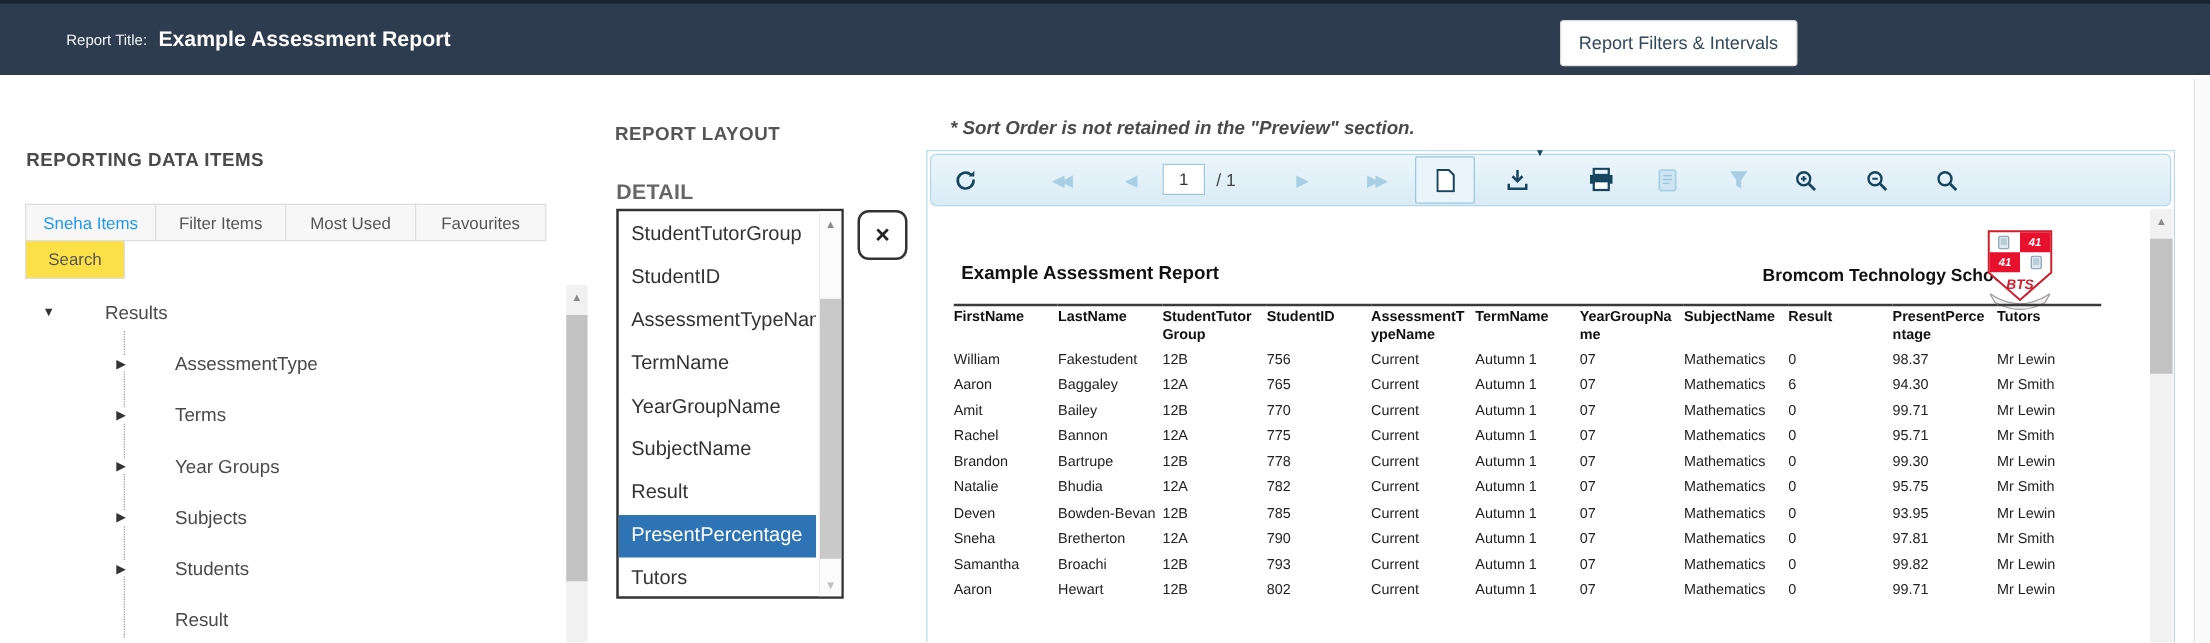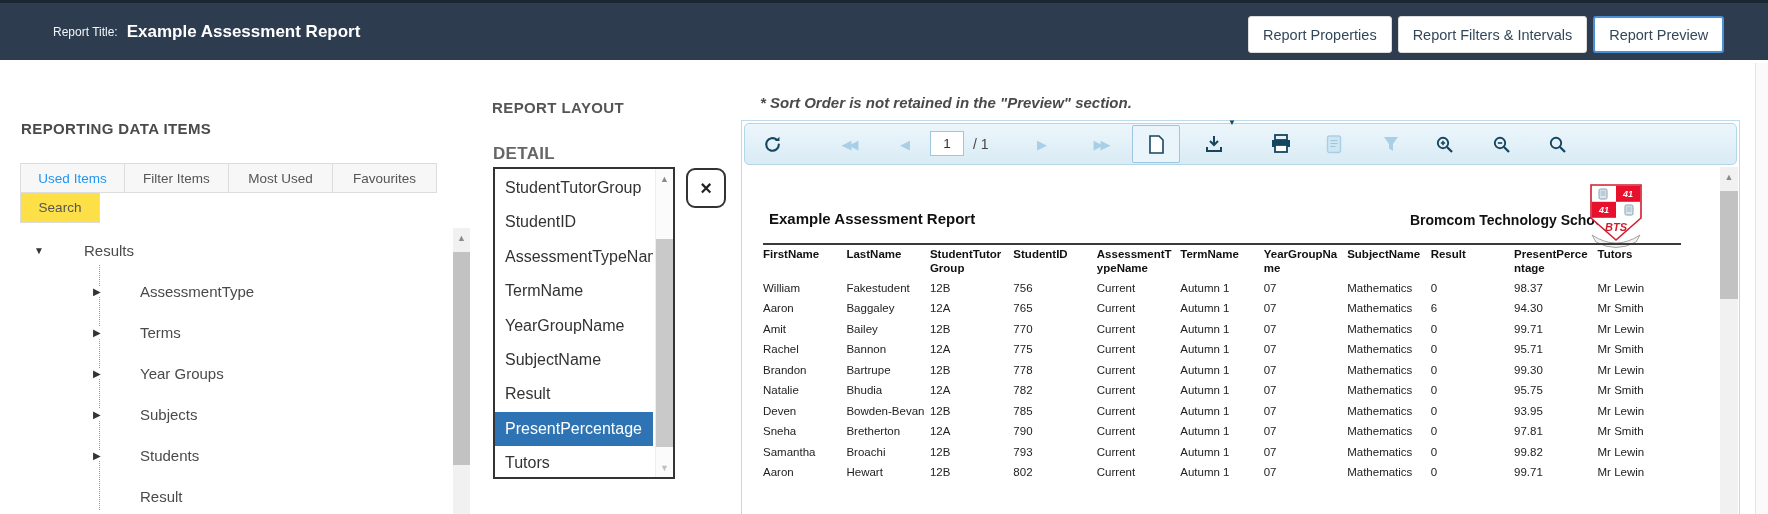--- a/index.html
+++ b/index.html
@@ -89,29 +89,27 @@
 </style>
 </head>
 <body>
 
 <div id="app">
 
   <header class="topbar">
     <span class="title-label">Report Title:</span>
     <span class="title-value">Example Assessment Report</span>
     <div class="hbtns">
-        <button class="hbtn">Report Properties</button>
         <button class="hbtn">Report Filters &amp; Intervals</button>
-        <button class="hbtn active">Report Preview</button>
       </div>
   </header>
 
   <div class="rp-heading">REPORTING DATA ITEMS</div>
   <div class="rp-tabs">
-      <div class="tab active">Used Items</div>
+      <div class="tab active">Sneha Items</div>
       <div class="tab">Filter Items</div>
       <div class="tab">Most Used</div>
       <div class="tab">Favourites</div>
     </div>
   <div class="search-tab">Search</div>
 
   <div class="tree-root">
     <span class="arrow">▼</span>
     <span class="label">Results</span>
   </div>

